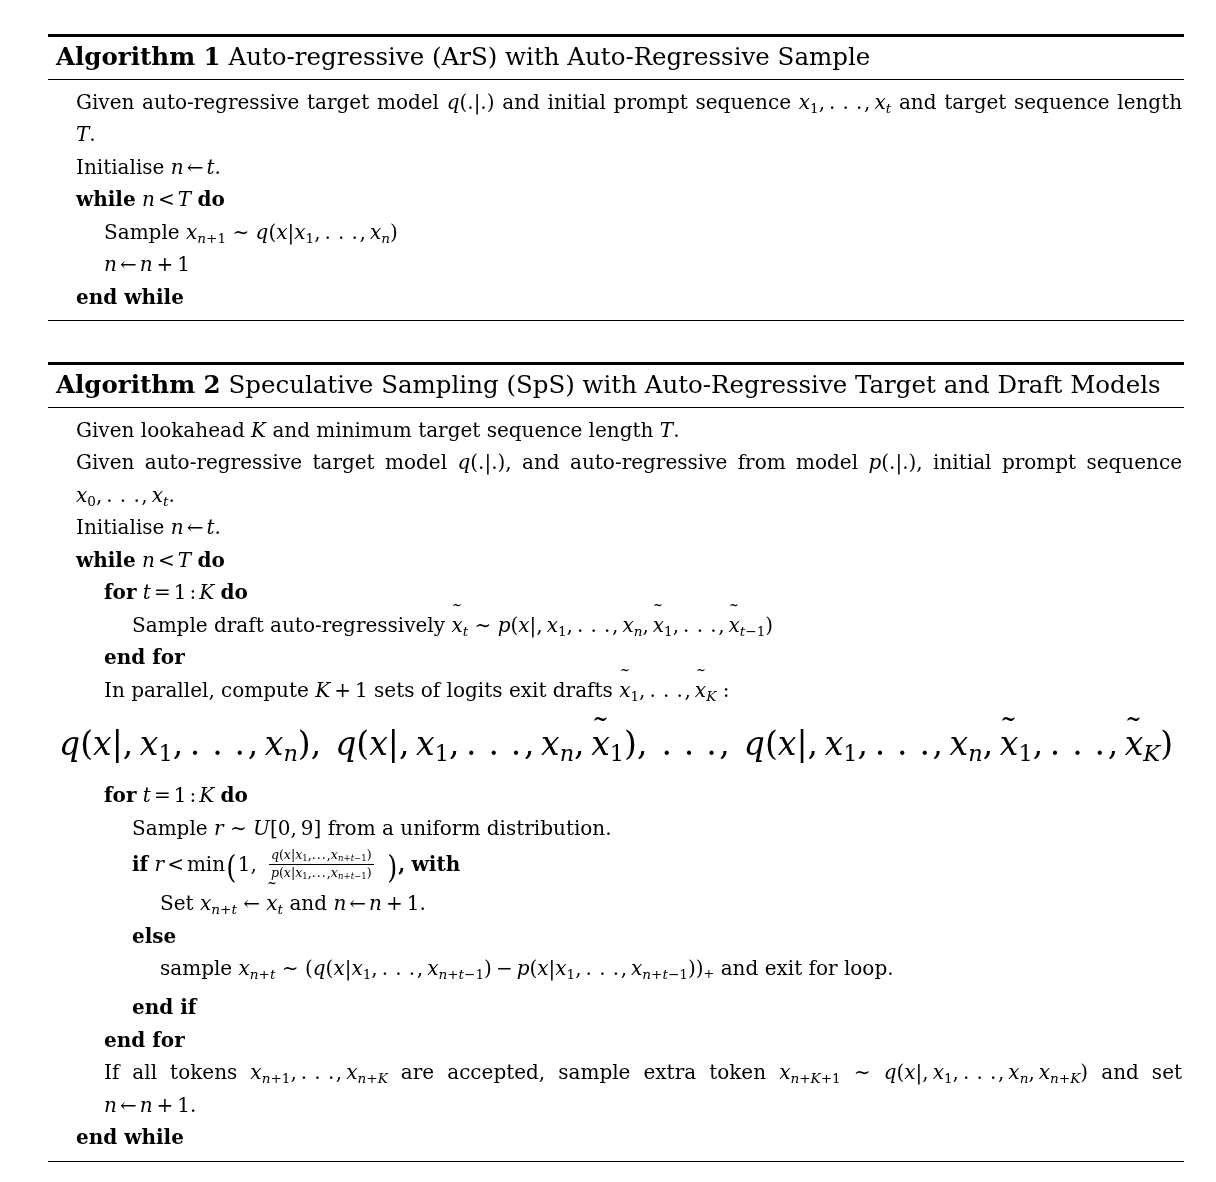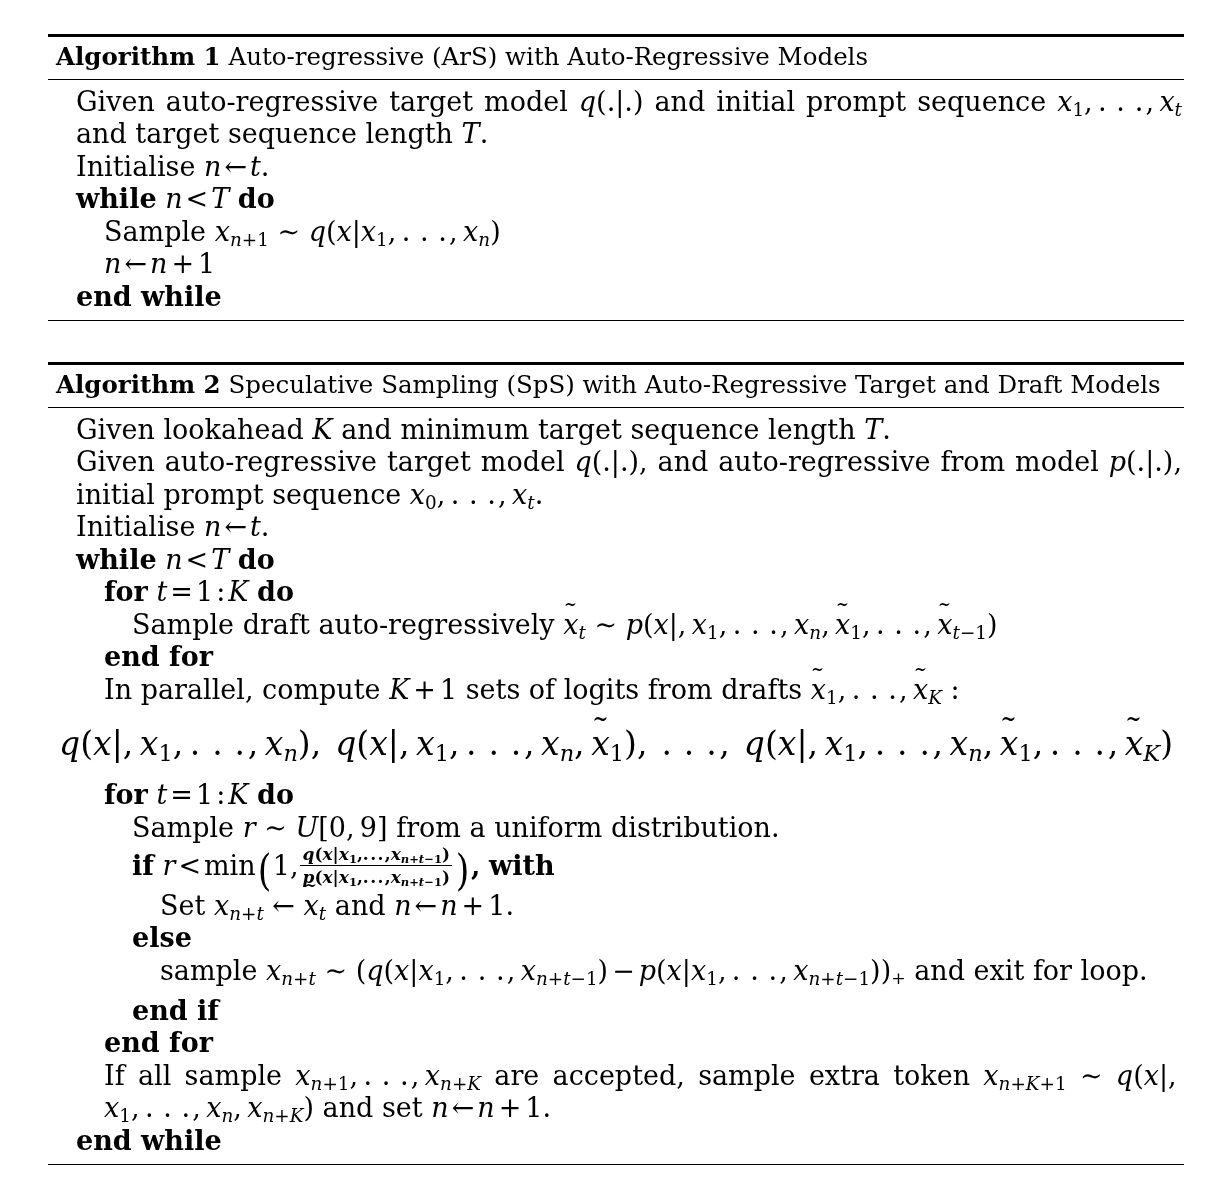--- a/index.html
+++ b/index.html
@@ -53,21 +53,21 @@
     padding: 4px 0 5px 8px;
     white-space: nowrap;
   }
   .algo-title .kw { font-weight: bold; }
 
   .body {
     padding: 6px 0 7px 0;
   }
 
   .line {
-    font-size: 27px;
+    font-size: 20px;
     line-height: 32.5px;
     padding-left: 28px;
     text-align: left;
   }
   .line.just {
     text-align: justify;
     text-align-last: left;
     padding-right: 2px;
   }
   .ind0 { margin-left: 0px; }
@@ -117,23 +117,23 @@
     white-space: nowrap;
   }
   .display-eq .gap { display: inline-block; width: 14px; }
 
   
   .frac {
     display: inline-block;
     vertical-align: -0.48em;
     text-align: center;
     font-size: 0.63em;
-    font-weight: bold;
+    font-weight: normal;
     line-height: 1.18;
-    margin: 0 2px;
+    margin: 0 12px;
   }
   .frac .num { display: block; padding: 0 2px 1px 2px; }
   .frac .den { display: block; border-top: 1.3px solid #000; padding: 1px 2px 0 2px; }
 
   .bigparen {
     display: inline-block;
     font-size: 1.62em;
     font-style: normal;
     font-weight: normal;
     vertical-align: -0.22em;
@@ -149,21 +149,21 @@
 </head>
 <body>
 
 <div class="page">
 
   <div class="algo" id="algorithm-1">
     <div class="rule-top"></div>
 
     <div class="algo-title">
       <span class="kw">Algorithm 1</span>
-      <span>Auto-regressive (ArS) with Auto-Regressive Models</span>
+      <span>Auto-regressive (ArS) with Auto-Regressive Sample</span>
     </div>
 
     <div class="rule-mid"></div>
 
     <div class="body">
 
       <div class="line just ind0">
         <span>Given</span>
         <span>auto-regressive target model</span>
         <span class="m">q<span class="mr">(.|.)</span></span>
@@ -257,21 +257,21 @@
         <span class="m">p<span class="mr">(</span>x<span class="mr">|, </span>x<sub class="mr">1</sub><span class="mr">, </span><span class="dots">. . .</span><span class="mr">, </span>x<sub>n</sub><span class="mr">, </span><span class="tilde-x">x</span><sub class="mr">1</sub><span class="mr">, </span><span class="dots">. . .</span><span class="mr">, </span><span class="tilde-x">x</span><sub><span class="m">t</span><span class="mr">−1</span></sub><span class="mr">)</span></span>
       </div>
 
       <div class="line ind1">
         <span class="kw">end for</span>
       </div>
 
       <div class="line ind1">
         <span>In parallel, compute</span>
         <span class="m">K<span class="opn">+</span><span class="mr">1</span></span>
-        <span>sets of logits from drafts</span>
+        <span>sets of logits exit drafts</span>
         <span class="m"><span class="tilde-x">x</span><sub class="mr">1</sub><span class="mr">, </span><span class="dots">. . .</span><span class="mr">, </span><span class="tilde-x">x</span><sub>K</sub></span>
         <span>:</span>
       </div>
 
       <div class="display-eq">
         <span class="m">q<span class="mr">(</span>x<span class="mr">|, </span>x<sub class="mr">1</sub><span class="mr">, </span><span class="dots">. . .</span><span class="mr">, </span>x<sub>n</sub><span class="mr">)</span></span><span class="mr">,</span><span class="gap"></span><span class="m">q<span class="mr">(</span>x<span class="mr">|, </span>x<sub class="mr">1</sub><span class="mr">, </span><span class="dots">. . .</span><span class="mr">, </span>x<sub>n</sub><span class="mr">, </span><span class="tilde-x">x</span><sub class="mr">1</sub><span class="mr">)</span></span><span class="mr">,</span><span class="gap"></span><span class="dots mr">. . .</span><span class="mr">,</span><span class="gap"></span><span class="m">q<span class="mr">(</span>x<span class="mr">|, </span>x<sub class="mr">1</sub><span class="mr">, </span><span class="dots">. . .</span><span class="mr">, </span>x<sub>n</sub><span class="mr">, </span><span class="tilde-x">x</span><sub class="mr">1</sub><span class="mr">, </span><span class="dots">. . .</span><span class="mr">, </span><span class="tilde-x">x</span><sub>K</sub><span class="mr">)</span></span>
       </div>
 
       <div class="line ind1">
         <span class="kw">for</span>
@@ -316,21 +316,21 @@
 
       <div class="line ind2">
         <span class="kw">end if</span>
       </div>
 
       <div class="line ind1">
         <span class="kw">end for</span>
       </div>
 
       <div class="line just ind1">
-        <span>If all sample</span>
+        <span>If all tokens</span>
         <span class="m">x<sub><span class="m">n</span><span class="mr">+1</span></sub><span class="mr">, </span><span class="dots">. . .</span><span class="mr">, </span>x<sub><span class="m">n</span><span class="mr">+</span><span class="m">K</span></sub></span>
         <span>are accepted, sample extra token</span>
         <span class="m">x<sub><span class="m">n</span><span class="mr">+</span><span class="m">K</span><span class="mr">+1</span></sub></span>
         <span class="mr">∼</span>
         <span class="m">q<span class="mr">(</span>x<span class="mr">|, </span>x<sub class="mr">1</sub><span class="mr">, </span><span class="dots">. . .</span><span class="mr">, </span>x<sub>n</sub><span class="mr">, </span>x<sub><span class="m">n</span><span class="mr">+</span><span class="m">K</span></sub><span class="mr">)</span></span>
         <span>and set</span>
         <span class="m">n<span class="op">←</span>n<span class="opn">+</span><span class="mr">1</span></span><span>.</span>
       </div>
 
       <div class="line ind0">

